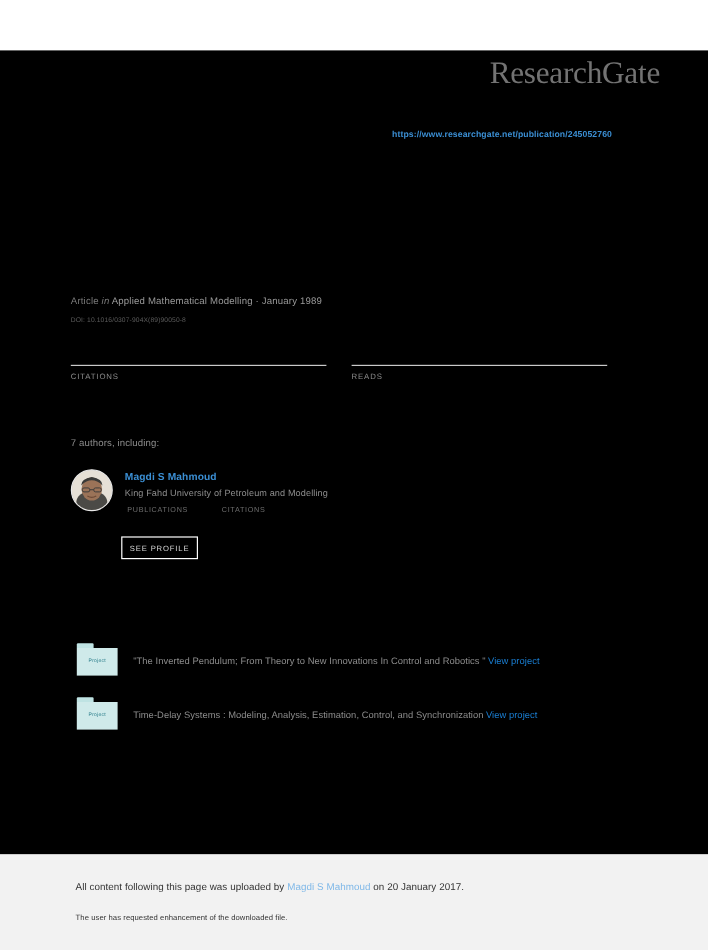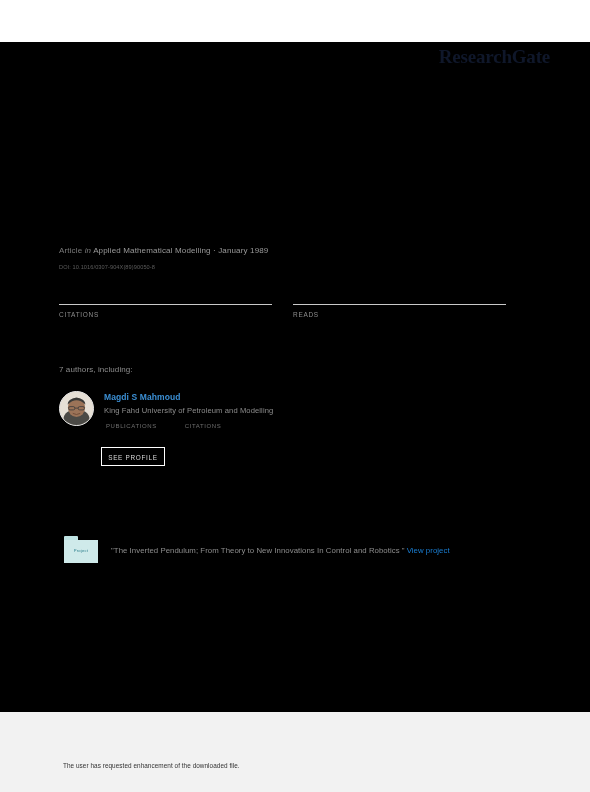--- a/index.html
+++ b/index.html
@@ -46,24 +46,24 @@
   }
 
   
   .rg-logo {
     position: absolute;
     top: 46px;
     left: 0;
     width: 550px;
     text-align: right;
     font-family: "Liberation Serif", serif;
-    font-weight: bold;
-    font-size: 19px;
+    font-weight: normal;
+    font-size: 26px;
     letter-spacing: -0.2px;
-    color: #0f172a;
+    color: #737373;
   }
 
   
   .rg-url {
     position: absolute;
     top: 107px;
     left: 0;
     width: 510px;
     text-align: right;
     font-size: 7.2px;
@@ -309,20 +309,21 @@
 <body>
 
 <div class="page">
 
   <div class="top-strip"></div>
   <div class="dark-area"></div>
   <div class="footer-area"></div>
 
   <div class="rg-logo">ResearchGate</div>
 
+  <a class="rg-url" href="#">https://www.researchgate.net/publication/245052760</a>
 
   <div class="hidden-block title-hidden"></div>
 
   <div class="meta-line">
     <span class="mtype">Article</span>
     <span class="min">in</span>
     <span class="mjournal">Applied Mathematical Modelling</span>
     <span class="mjournal">·</span>
     <span class="mjournal">January 1989</span>
   </div>
@@ -380,16 +381,29 @@
     <div class="folder">
       <div class="tab"></div>
       <div class="body"></div>
       <div class="ptxt">Project</div>
     </div>
     <div class="project-text">
       <span>"The Inverted Pendulum; From Theory to New Innovations In Control and Robotics "</span><a class="vp" href="#">View project</a>
     </div>
   </div>
 
-
+  <div class="project-row p2">
+    <div class="folder">
+      <div class="tab"></div>
+      <div class="body"></div>
+      <div class="ptxt">Project</div>
+    </div>
+    <div class="project-text">
+      <span>Time-Delay Systems : Modeling, Analysis, Estimation, Control, and Synchronization</span><a class="vp" href="#">View project</a>
+    </div>
+  </div>
+
+  <div class="footer-l1">
+    <span>All content following this page was uploaded by </span><span class="who">Magdi S Mahmoud</span><span> on 20 January 2017.</span>
+  </div>
   <div class="footer-l2">The user has requested enhancement of the downloaded file.</div>
 
 </div>
 
 </body></html>

